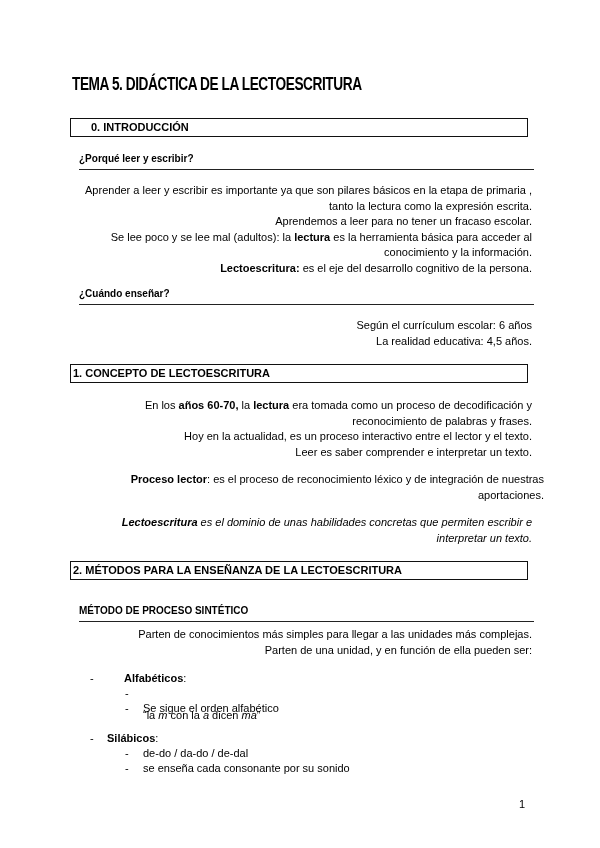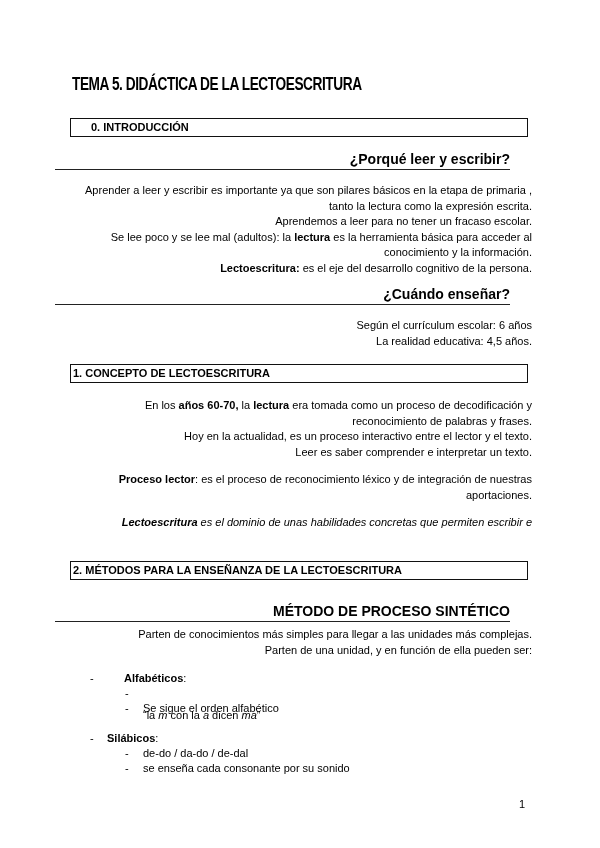--- a/index.html
+++ b/index.html
@@ -4,22 +4,22 @@
 <style>
   html, body { margin: 0; padding: 0; background: #ffffff; }
   body { width: 600px; height: 848px; position: relative; overflow: hidden;
          font-family: "Liberation Sans", sans-serif; color: #000; }
   .abs { position: absolute; }
   .title { left: 72px; top: 74px; font-family: "Liberation Sans", sans-serif; font-weight: 700;
            font-size: 19px; letter-spacing: -0.6px; transform: scaleX(0.72); transform-origin: left top;
            white-space: nowrap; line-height: 20px; }
   .boxhead { left: 70px; width: 458px; height: 19px; border: 1.5px solid #111; box-sizing: border-box;
              font-weight: 700; font-size: 11px; line-height: 16px; padding-left: 2px; white-space: nowrap; }
-  .subhead { left: 55px; width: 455px; font-weight: 700; font-size: 14px; line-height: 14px;
-             border-bottom: 1.5px solid #222; padding-bottom: 3px; white-space: nowrap; text-align: right; }
+  .subhead { left: 79px; width: 455px; font-weight: 700; font-size: 10px; line-height: 14px;
+             border-bottom: 1.5px solid #222; padding-bottom: 3px; white-space: nowrap; }
   .para { left: 72px; width: 460px; font-size: 11px; line-height: 15.5px; }
   .para p { margin: 0; white-space: nowrap; text-align: right; }
   .list { font-size: 11px; line-height: 15.5px; }
   .li1 { position: absolute; white-space: nowrap; }
   .dash { position: absolute; }
   .pagenum { left: 519px; top: 798px; font-size: 11px; }
   b { font-weight: 700; }
   i { font-style: italic; }
 </style>
 </head>
@@ -49,27 +49,28 @@
 
 <div class="abs boxhead" style="top:364px;">1. CONCEPTO DE LECTOESCRITURA</div>
 
 <div class="abs para" style="top:398px;">
   <p><span>En los </span><b>años 60-70,</b><span> la </span><b>lectura</b><span> era tomada como un proceso de decodificación y</span></p>
   <p>reconocimiento de palabras y frases.</p>
   <p>Hoy en la actualidad, es un proceso interactivo entre el lector y el texto.</p>
   <p>Leer es saber comprender e interpretar un texto.</p>
 </div>
 
-<div class="abs para" style="top:472px;">
+<div class="abs para" style="top:472px;margin-left:12px;">
   <p><b>Proceso lector</b><span>: es el proceso de reconocimiento léxico y de integración de nuestras</span></p>
   <p>aportaciones.</p>
 </div>
 
 <div class="abs para" style="top:515px;font-style:italic;">
   <p><b>Lectoescritura</b><span> es el dominio de unas habilidades concretas que permiten escribir e</span></p>
+  <p>interpretar un texto.</p>
 </div>
 
 <div class="abs boxhead" style="top:561px;">2. MÉTODOS PARA LA ENSEÑANZA DE LA LECTOESCRITURA</div>
 
 <div class="abs subhead" style="top:597px;margin-top:7px;">MÉTODO DE PROCESO SINTÉTICO</div>
 
 <div class="abs para" style="top:627px;">
   <p>Parten de conocimientos más simples para llegar a las unidades más complejas.</p>
   <p>Parten de una unidad, y en función de ella pueden ser:</p>
 </div>

